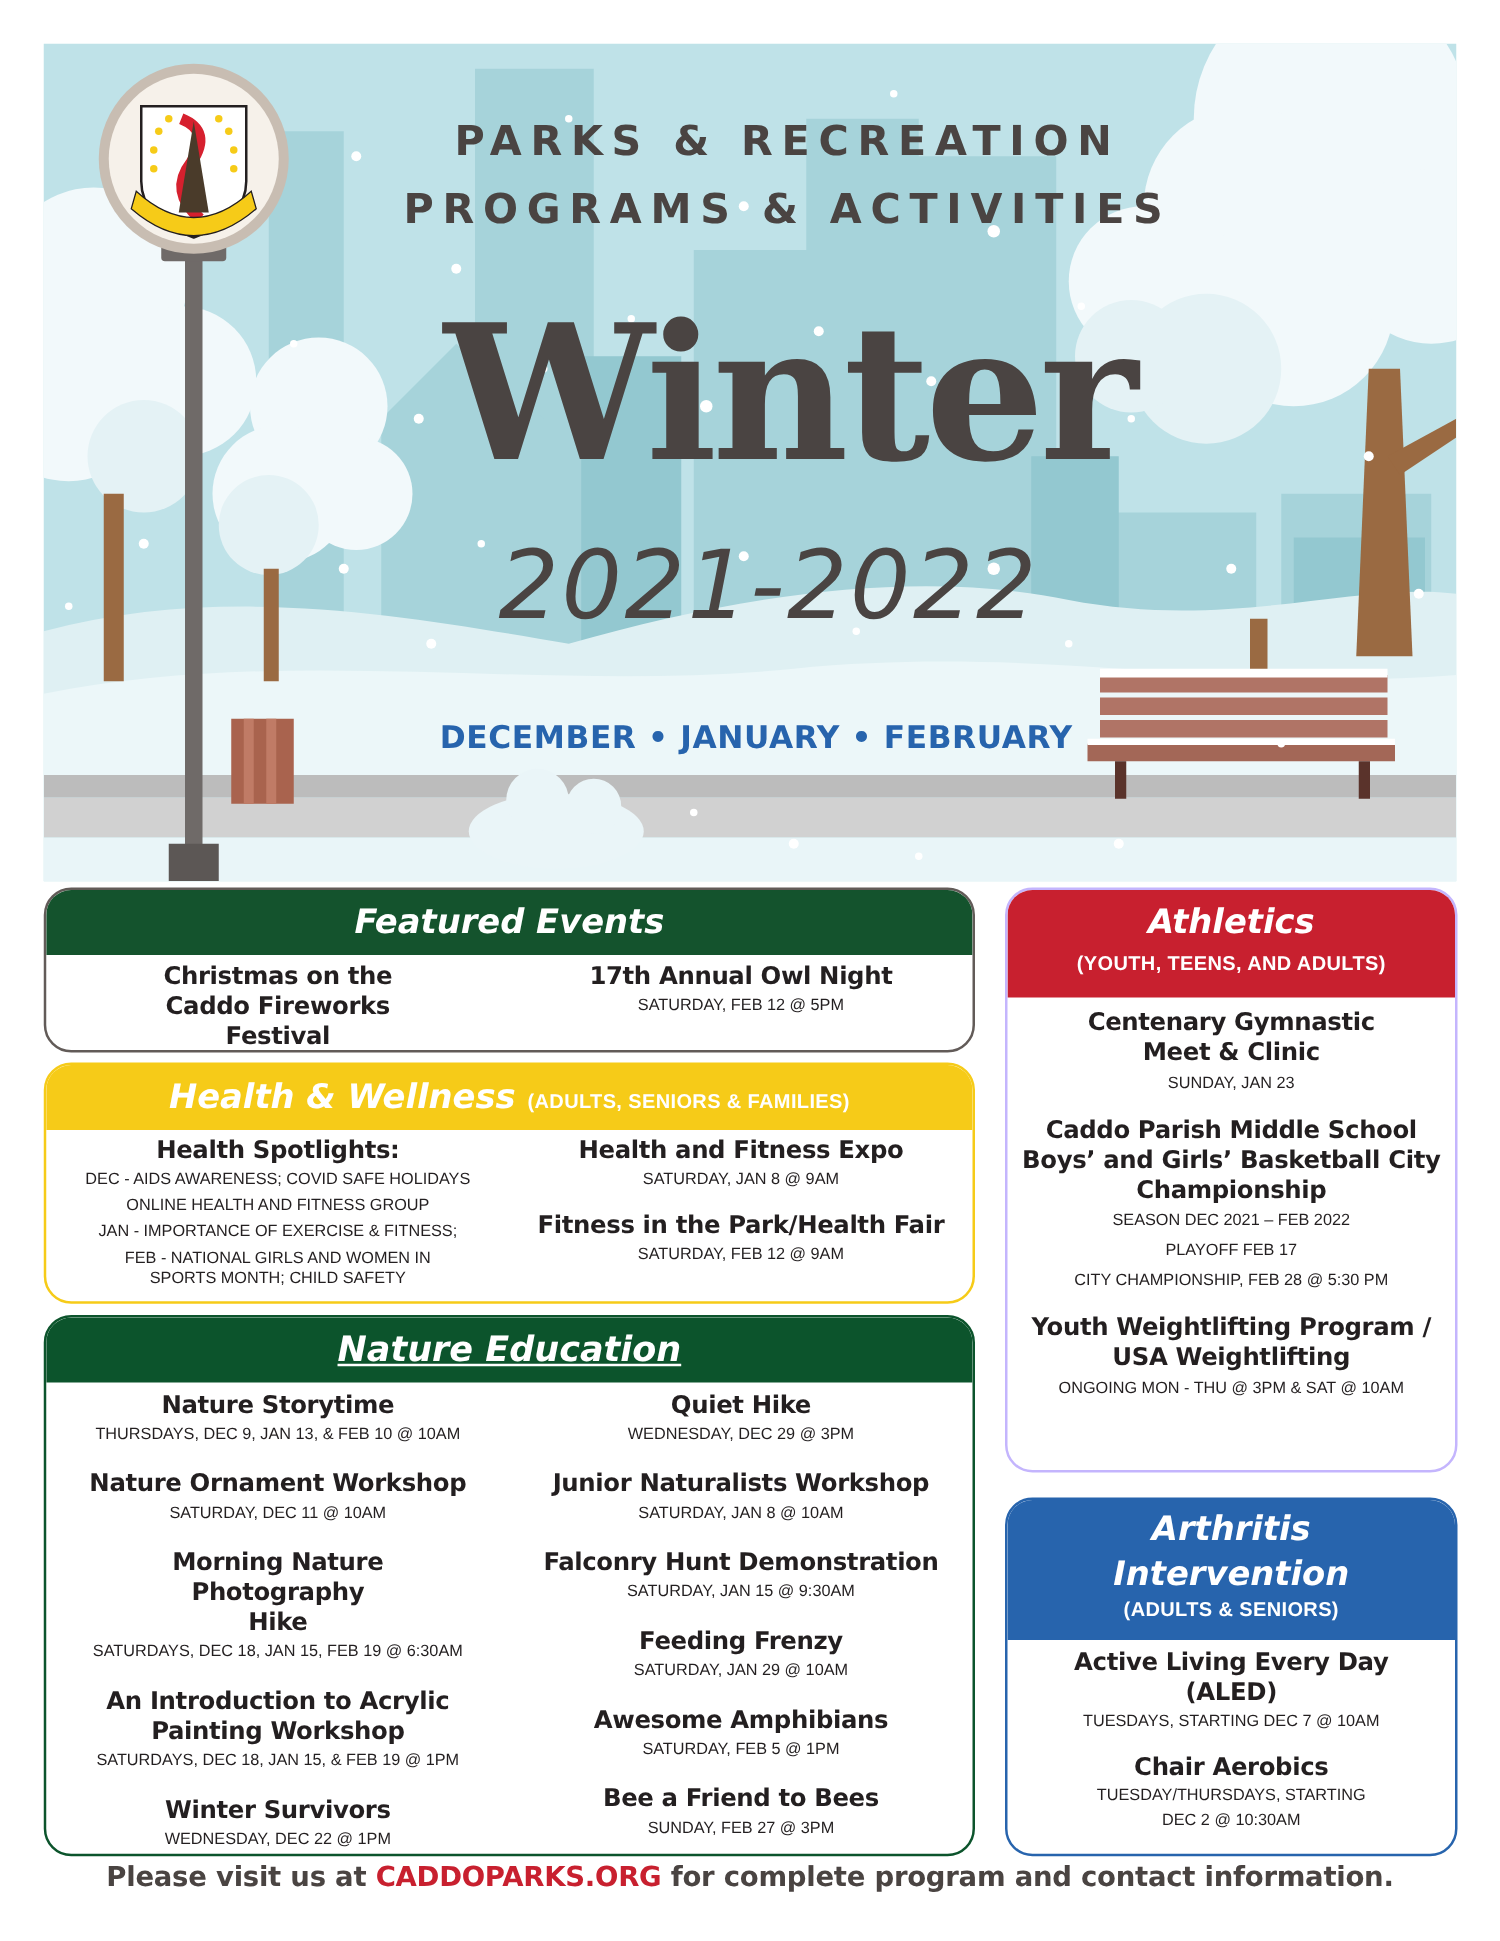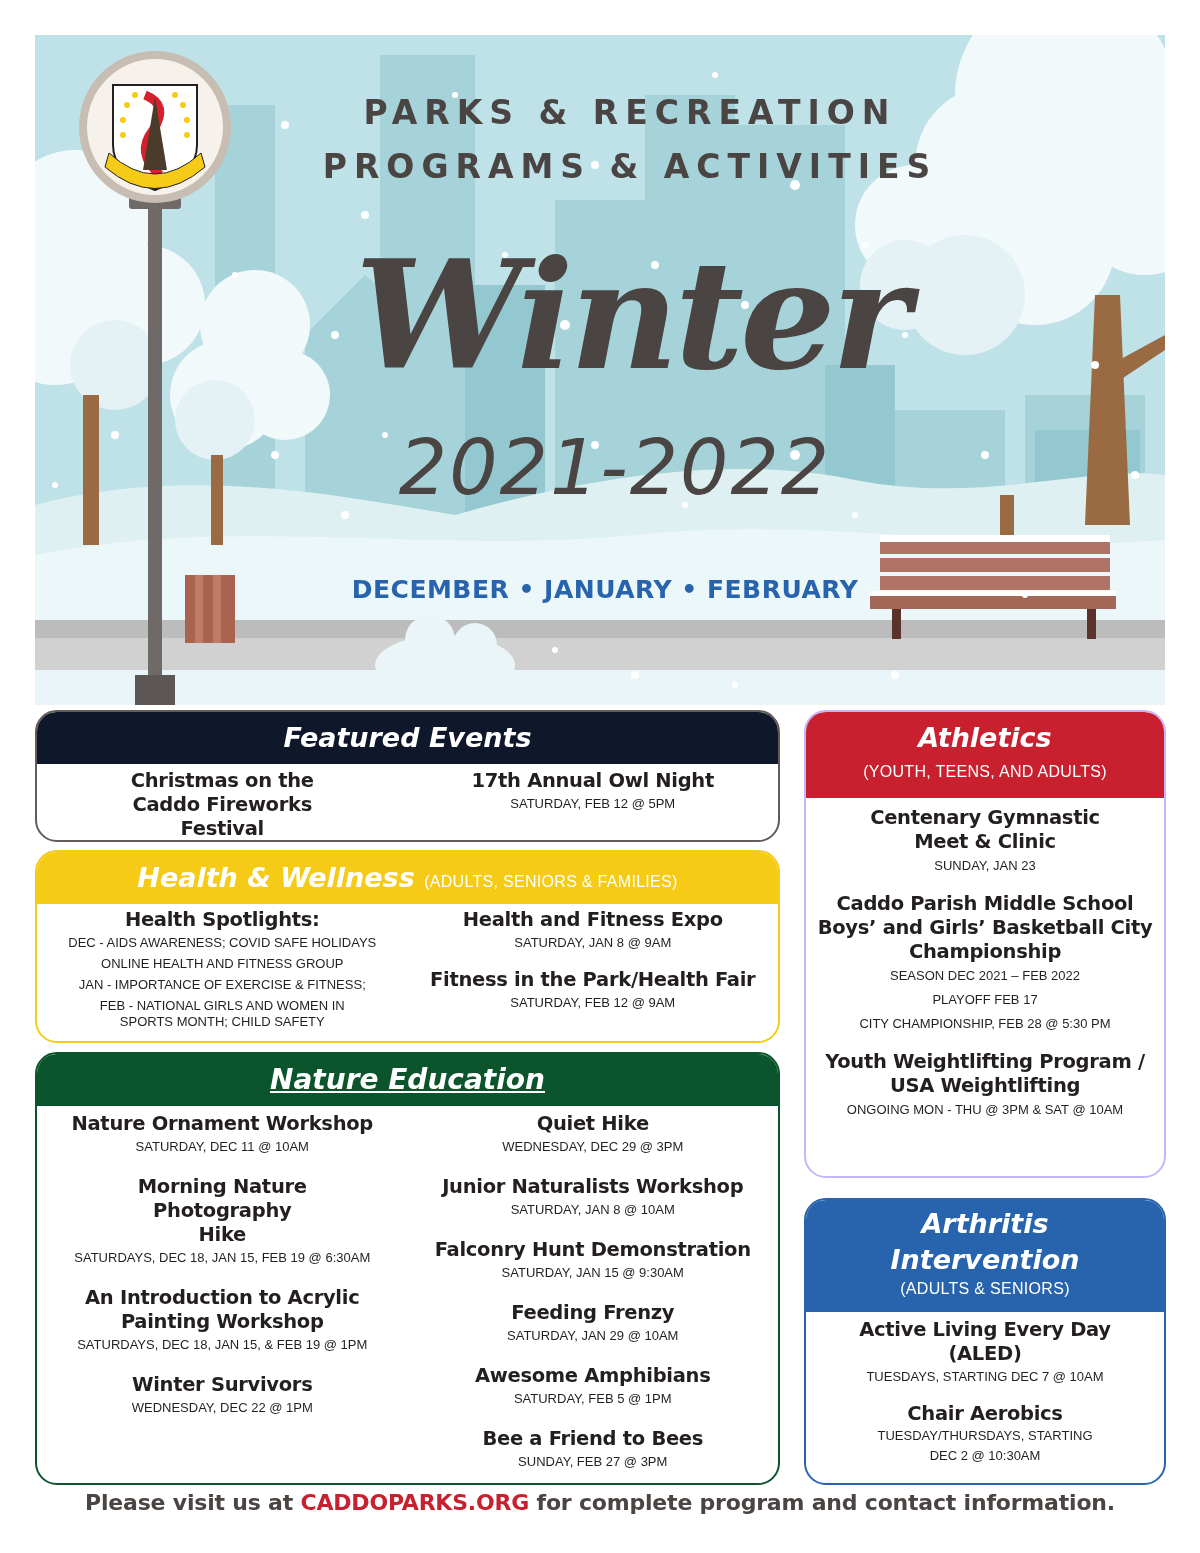--- a/index.html
+++ b/index.html
@@ -5,36 +5,36 @@
   * { box-sizing: border-box; margin: 0; padding: 0; }
   html, body { width: 1200px; height: 1553px; background: #ffffff; overflow: hidden; }
   body { position: relative; font-family: "Liberation Sans", sans-serif; color: #231f20; }
 
   
   .hero { position: absolute; left: 35px; top: 35px; width: 1130px; height: 670px; overflow: hidden; background: #bfe2e8; }
   .hero svg.scene { position: absolute; left: 0; top: 0; }
   .hero-title { position: absolute; left: 0; width: 1130px; text-align: center; font-family: "DejaVu Sans", sans-serif; font-weight: bold; color: #4a4442; letter-spacing: 7px; font-size: 33px; }
   .hero-title.l1 { top: 58px; left: 30px; }
   .hero-title.l2 { top: 112px; left: 30px; }
-  .winter-word { position: absolute; left: 320px; top: 205px; width: 520px; text-align: center; font-family: "DejaVu Serif", serif; font-style: italic; font-weight: bold; font-size: 150px; color: #4a4442; letter-spacing: -4px; line-height: 1; }
+  .winter-word { position: absolute; left: 320px; top: 205px; width: 520px; text-align: center; font-family: "DejaVu Serif", serif; font-weight: bold; font-size: 150px; color: #4a4442; letter-spacing: -4px; line-height: 1; }
   .winter-years { position: absolute; left: 350px; top: 395px; width: 460px; text-align: center; font-family: "DejaVu Sans", sans-serif; font-style: italic; font-weight: 300; font-size: 76px; color: #4a4442; letter-spacing: 2px; line-height: 1; }
   .months { position: absolute; left: 300px; top: 540px; width: 540px; text-align: center; font-family: "DejaVu Sans", sans-serif; font-weight: bold; font-size: 25px; color: #2764ad; letter-spacing: 0.5px; }
 
   
   .section { position: absolute; border-radius: 22px; background: #ffffff; overflow: hidden; }
   .sec-head { color: #ffffff; text-align: center; font-family: "DejaVu Sans", sans-serif; font-weight: bold; font-style: italic; }
-  .sec-head .sub { font-style: normal; font-weight: normal; font-family: "Liberation Sans", sans-serif; }
+  .sec-head .sub { font-style: normal; font-weight: bold; font-family: "Liberation Sans", sans-serif; }
 
   .ev { text-align: center; }
   .ev .t { font-family: "DejaVu Sans", sans-serif; font-weight: bold; font-size: 19.5px; line-height: 24px; color: #231f20; letter-spacing: -0.3px; }
   .ev .d { font-family: "Liberation Sans", sans-serif; font-size: 13px; line-height: 22px; color: #231f20; text-transform: uppercase; }
 
   
   #featured { left: 35px; top: 710px; width: 745px; height: 132px; border: 2px solid #625b58; }
-  #featured .sec-head { background: #0f172a; height: 52px; line-height: 52px; font-size: 27px; }
+  #featured .sec-head { background: #14532d; height: 52px; line-height: 52px; font-size: 27px; }
   #featured .cols { display: flex; padding-top: 5px; }
   #featured .col { width: 50%; }
 
   
   #health { left: 35px; top: 850px; width: 745px; height: 193px; border: 2px solid #f6cb18; }
   #health .sec-head { background: #f6cb18; height: 52px; line-height: 52px; font-size: 27px; }
   #health .sec-head .sub { font-size: 16px; letter-spacing: 0.3px; }
   #health .cols { display: flex; padding-top: 4px; }
   #health .col { width: 50%; }
   #health .spot .d { font-size: 13px; line-height: 21px; }
@@ -260,20 +260,24 @@
   </div>
 </div>
 
 <div class="section" id="nature">
   <div class="sec-head">
     <span>Nature Education</span>
   </div>
   <div class="cols">
     <div class="col">
       <div class="ev">
+        <div class="t">Nature Storytime</div>
+        <div class="d">THURSDAYS, DEC 9, JAN 13, &amp; FEB 10 @ 10AM</div>
+      </div>
+      <div class="ev">
         <div class="t">Nature Ornament Workshop</div>
         <div class="d">SATURDAY, DEC 11 @ 10AM</div>
       </div>
       <div class="ev">
         <div class="t" style="padding:0 90px;">Morning Nature Photography Hike</div>
         <div class="d">SATURDAYS, DEC 18, JAN 15, FEB 19 @ 6:30AM</div>
       </div>
       <div class="ev">
         <div class="t" style="padding:0 40px;">An Introduction to Acrylic Painting Workshop</div>
         <div class="d">SATURDAYS, DEC 18, JAN 15, &amp; FEB 19 @ 1PM</div>

